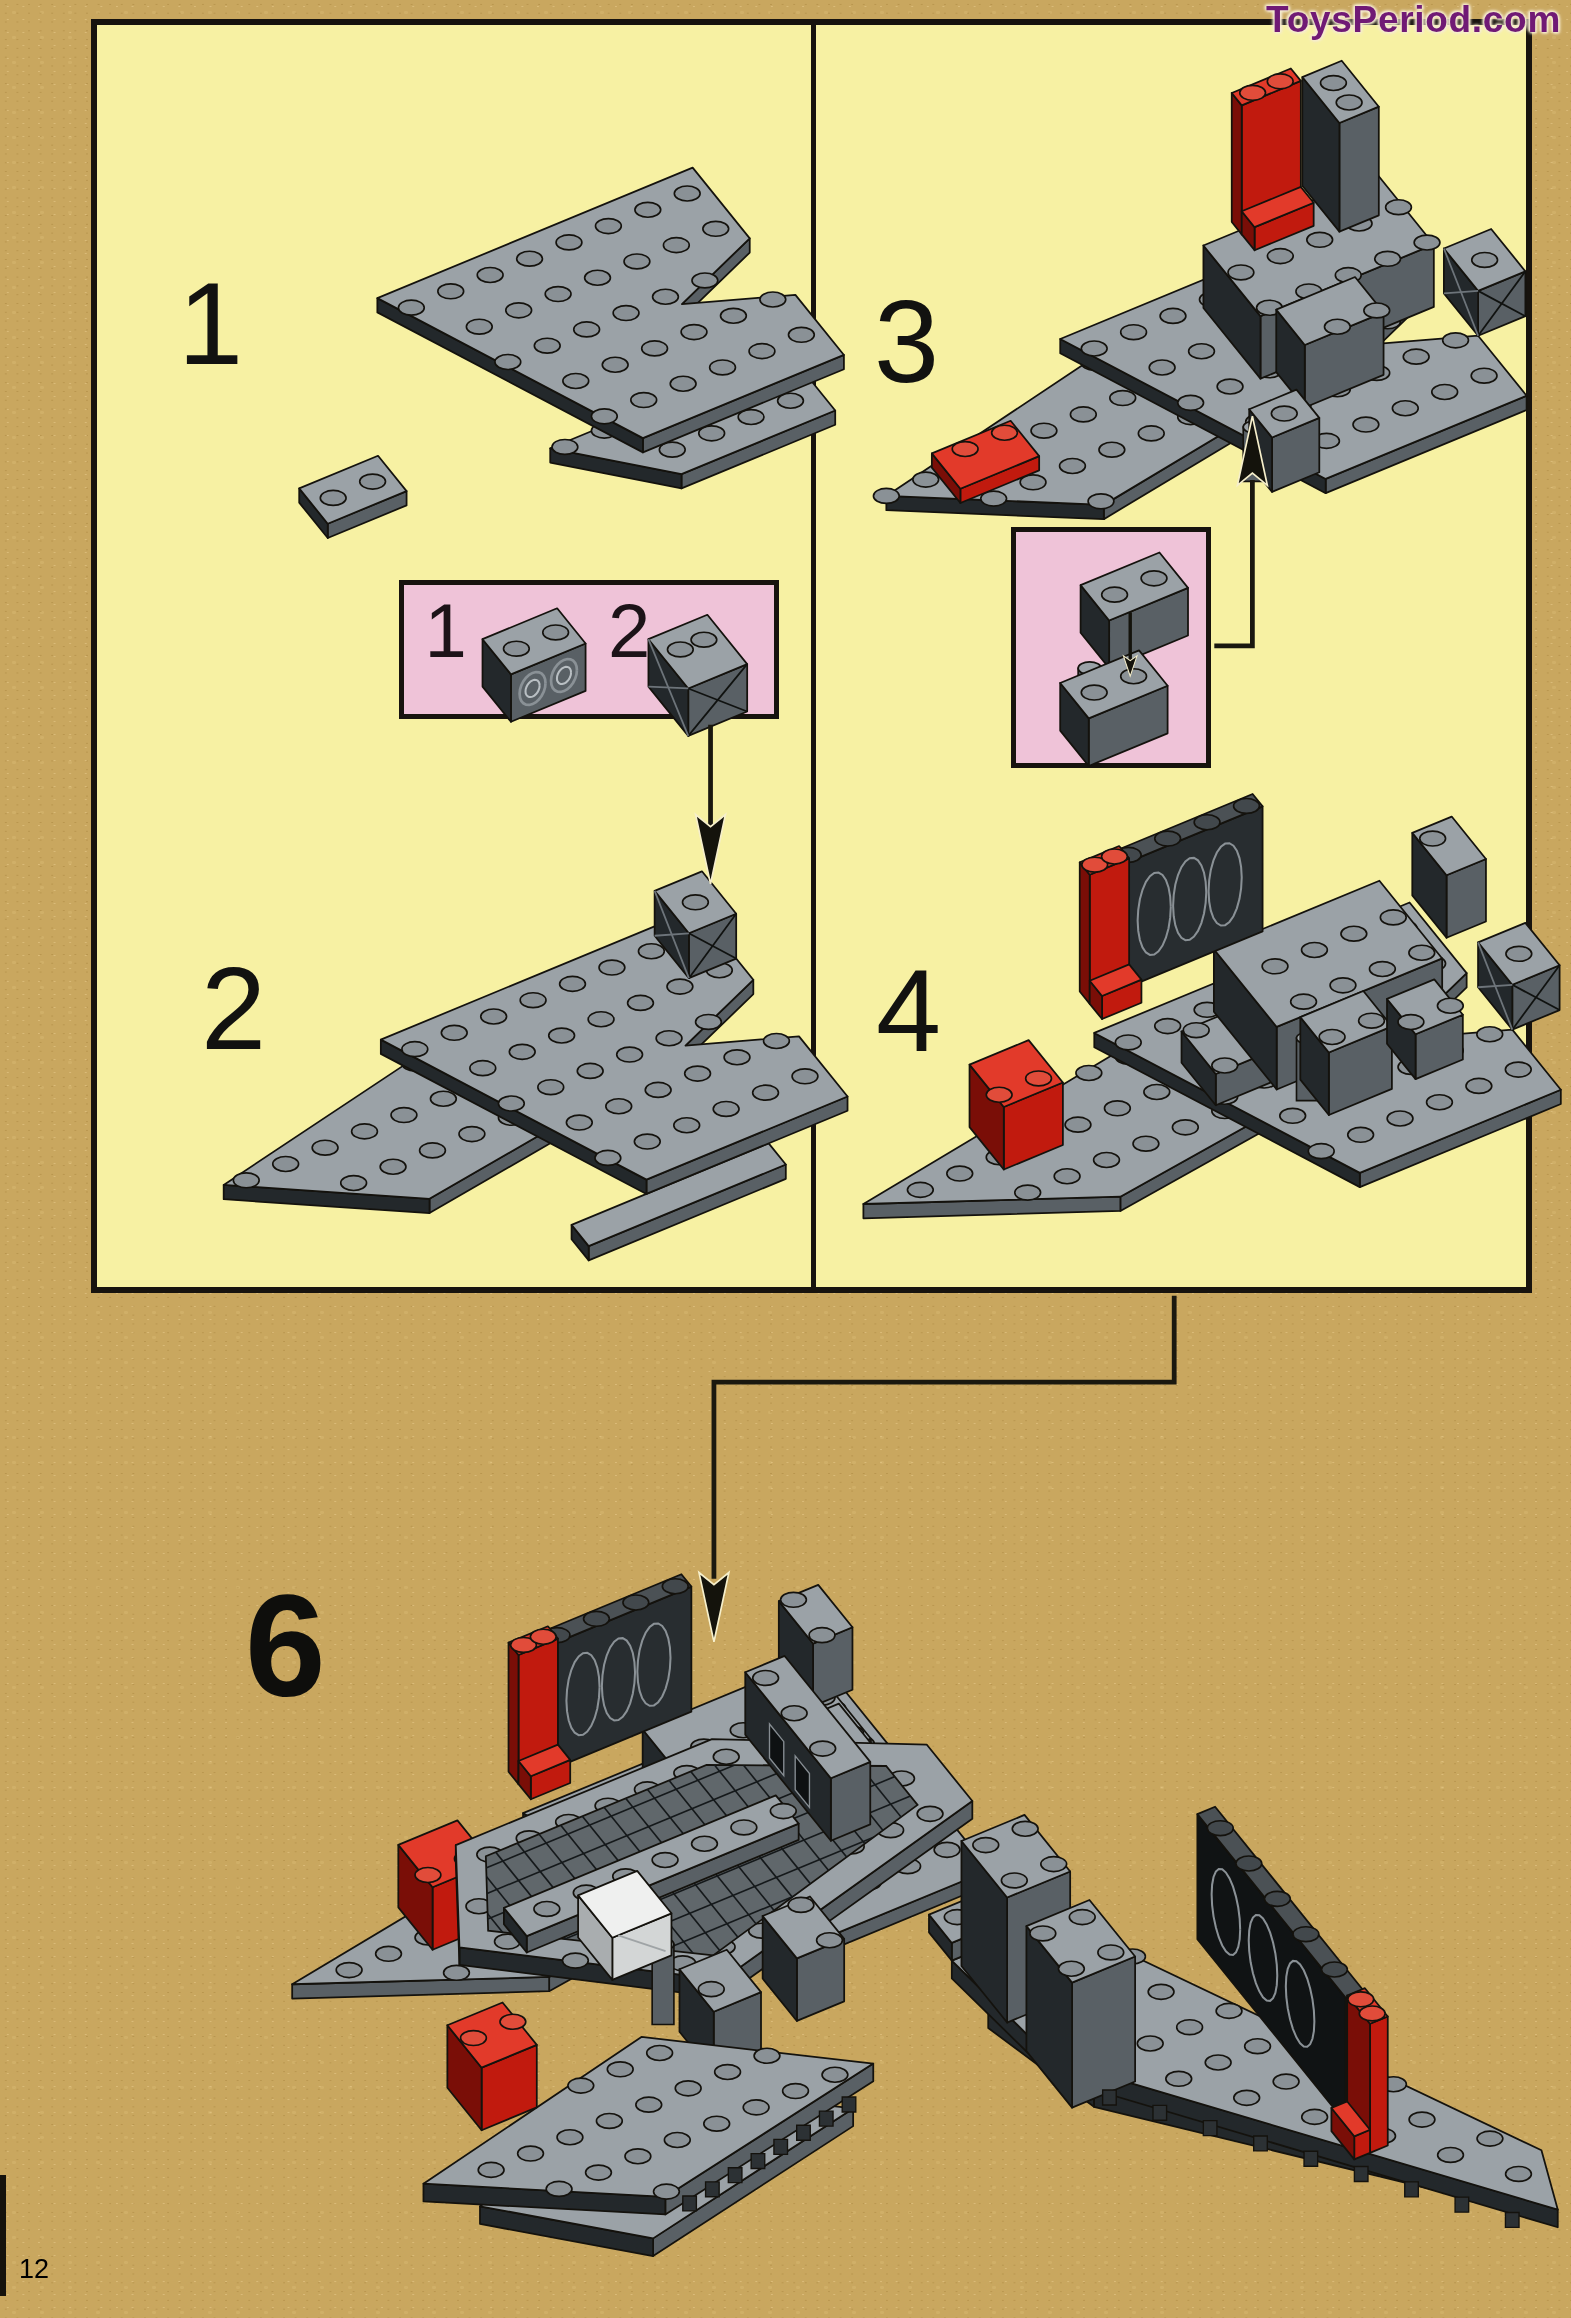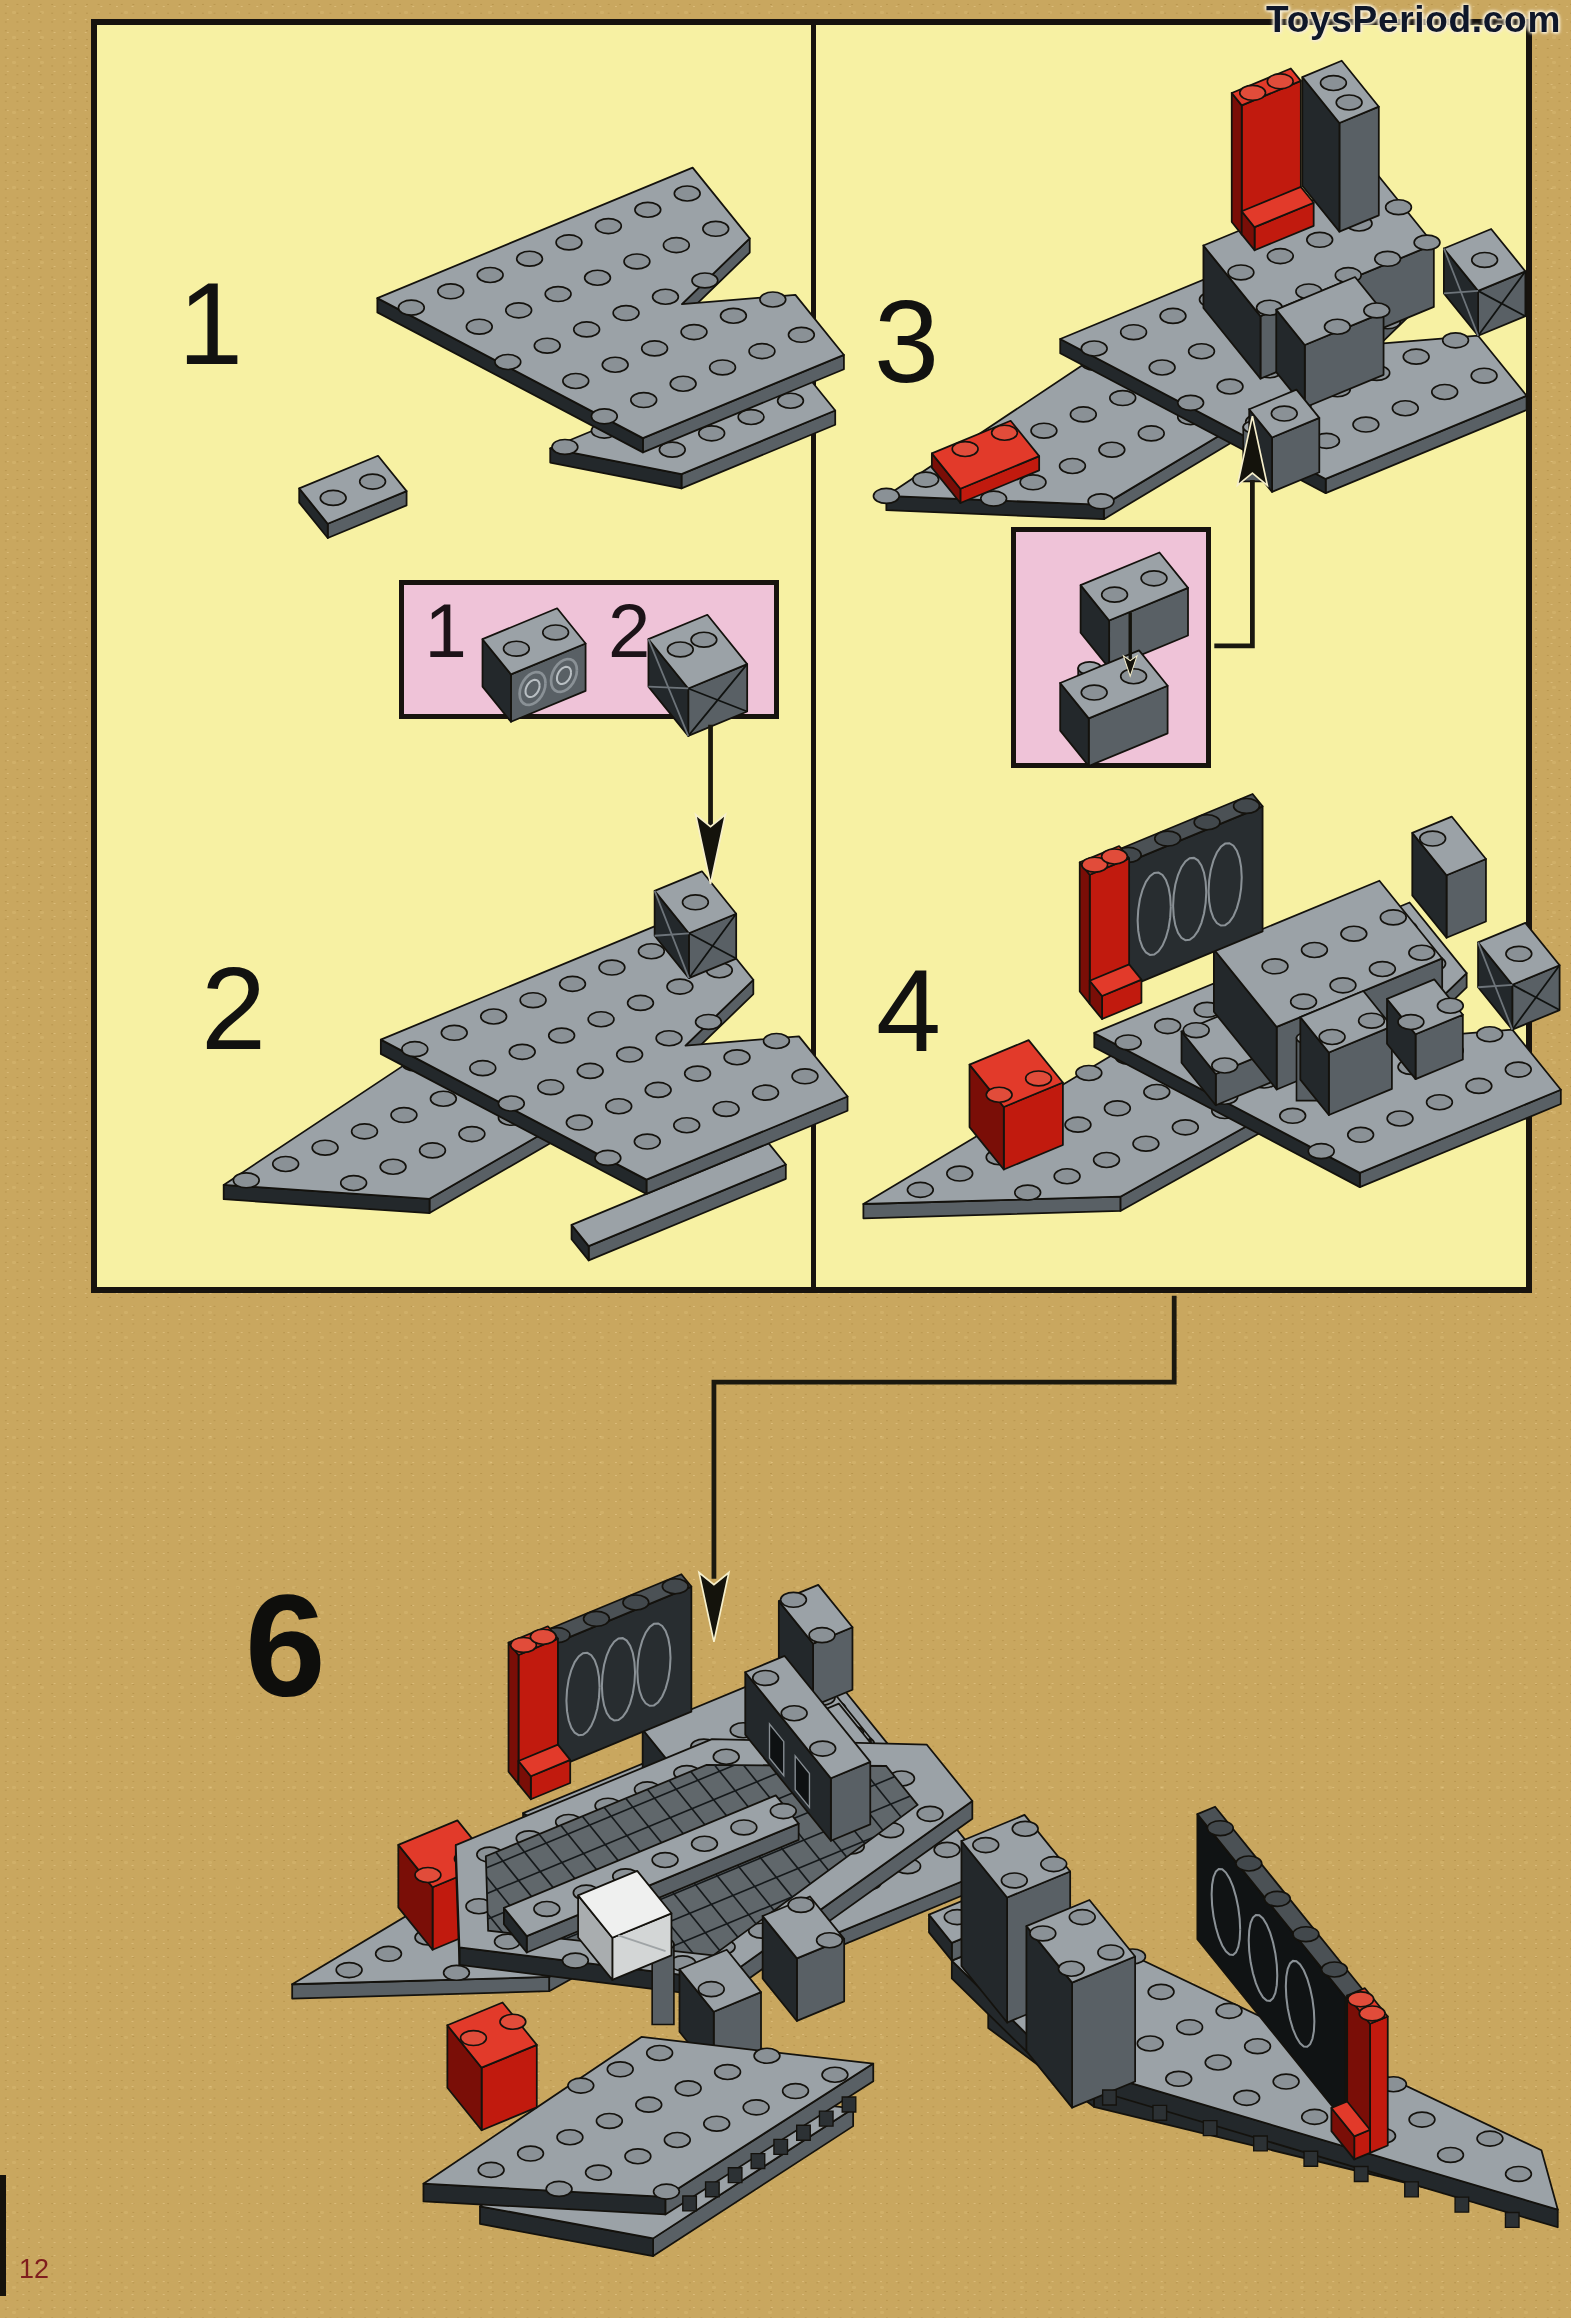--- a/index.html
+++ b/index.html
@@ -18,24 +18,24 @@
     left:91px;top:19px;width:1441px;height:1274px;box-sizing:border-box;
     border:6.1px solid #17130e;background:#f7f1a3;z-index:1;
   }
   #divider{left:811px;top:25px;width:5.4px;height:1262px;background:#17130e;z-index:2;}
   .stepnum{
     font-size:117px;color:#121210;line-height:1;z-index:9;letter-spacing:-2.7px;
   }
   #bignum{font-size:145px;font-weight:bold;color:#0e0e0c;line-height:1;z-index:9;}
   #watermark{
     right:11px;top:-1.4px;z-index:10;font-size:37px;font-weight:bold;letter-spacing:0.7px;
-    color:#0f172a;
+    color:#701a75;
     text-shadow:0 0 3.4px #f6ecd2,0 0 3.4px #f6ecd2,0 0 4.8px #f6ecd2,1.4px 1.4px 2.7px #f6ecd2,-1.4px -1.4px 2.7px #f6ecd2;
   }
-  #pagenum{left:19px;top:2254px;font-size:27px;color:#7f1d1d;z-index:9;}
+  #pagenum{left:19px;top:2254px;font-size:27px;color:#000000;z-index:9;}
   .callout{
     box-sizing:border-box;border:5.4px solid #17130e;background:#efc3d8;z-index:6;
   }
   .callout .cnum{position:absolute;font-size:76px;color:#1c1318;line-height:1;}
   #calloutA{left:399px;top:580px;width:380px;height:139px;}
   #calloutB{left:1011px;top:527px;width:200px;height:241px;}
   svg.diagram{position:absolute;z-index:4;overflow:visible;}
   #connectors{left:0;top:0;z-index:7;pointer-events:none;}
   #edgebar{left:0;top:2175px;width:6.1px;height:121px;background:#15120c;z-index:9;}
 </style>

